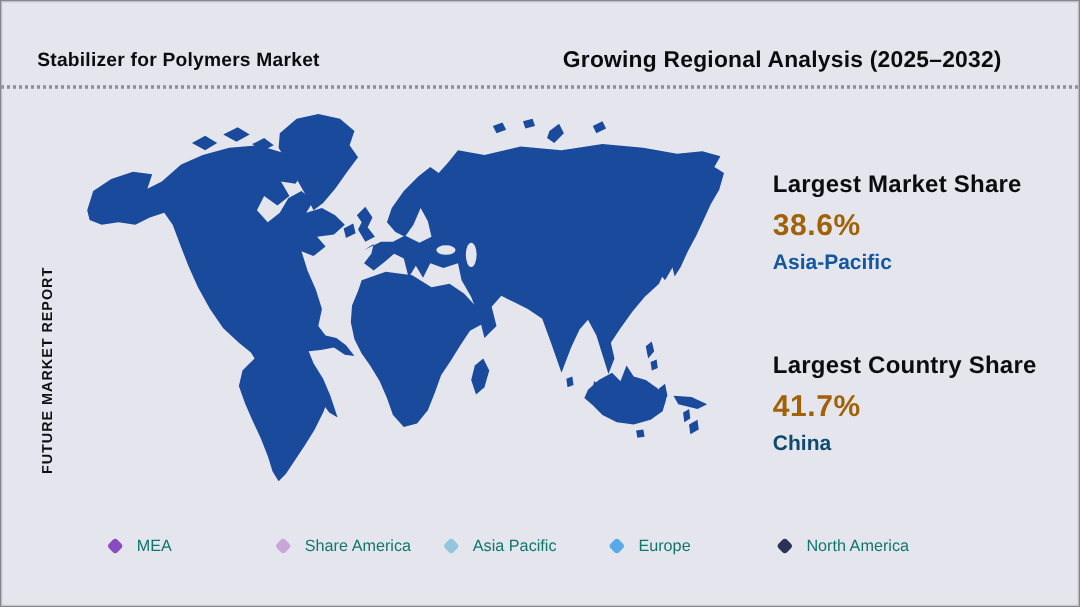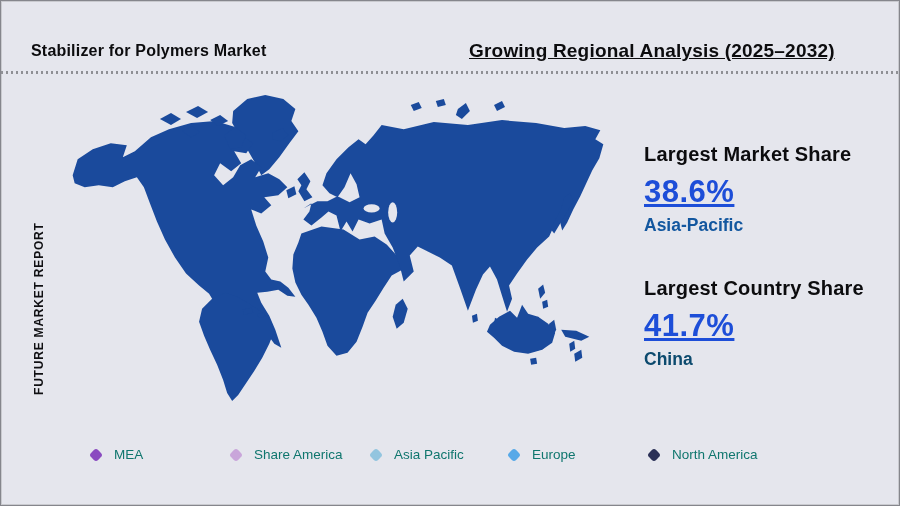--- a/index.html
+++ b/index.html
@@ -7,37 +7,37 @@
     position:relative;width:900px;height:506px;box-sizing:border-box;
     background:#e5e6ed;border:1px solid #85868c;
     box-shadow:inset 0 0 0 1px #c9cacf;overflow:hidden;
   }
   .title-left{
     position:absolute;left:30px;top:41px;font-size:16px;font-weight:700;
     color:#0c0c0e;letter-spacing:.2px;white-space:nowrap;
   }
   .title-right{
     position:absolute;left:468px;top:39px;font-size:19px;font-weight:700;
-    color:#0c0c0e;letter-spacing:.2px;white-space:nowrap;text-decoration:underline;
+    color:#0c0c0e;letter-spacing:.2px;white-space:nowrap;
   }
   .divider{
     position:absolute;left:0;right:0;top:70px;height:3px;
     background:repeating-linear-gradient(90deg,#8f9095 0 2px,transparent 2px 5px);
   }
   .brand-vertical{
     position:absolute;left:31px;top:232px;height:162px;
     writing-mode:vertical-rl;transform:rotate(180deg);
     font-size:12px;font-weight:700;letter-spacing:.8px;color:#101013;white-space:nowrap;
   }
   .map{position:absolute;left:63px;top:88px;width:548px;height:316px;}
   .stats{position:absolute;left:643px;top:142px;width:245px;}
   .stat-block{display:block;}
-  .stat-block.second{margin-top:41px;}
+  .stat-block.second{margin-top:65px;}
   .stat-label{font-size:20px;font-weight:700;color:#0c0c0e;letter-spacing:.2px;}
-  .stat-value{font-size:31px;font-weight:700;color:#1d4ed8;margin-top:8px;letter-spacing:.5px;text-decoration:underline;}
+  .stat-value{font-size:25px;font-weight:700;color:#a16207;margin-top:8px;letter-spacing:.5px;}
   .stat-region{font-size:17.5px;font-weight:700;margin-top:5px;}
   .legend-item{position:absolute;top:446px;display:flex;align-items:center;}
   .legend-swatch{width:10px;height:10px;border-radius:3px;transform:rotate(45deg);flex:0 0 auto;}
   .legend-label{font-size:13.5px;font-weight:400;color:#0f766e;margin-left:13px;white-space:nowrap;}
   .li-0{left:90px}.li-1{left:230px}.li-2{left:370px}.li-3{left:508px}.li-4{left:648px}
 </style>
 </head>
 <body>
 
 <div class="frame">

